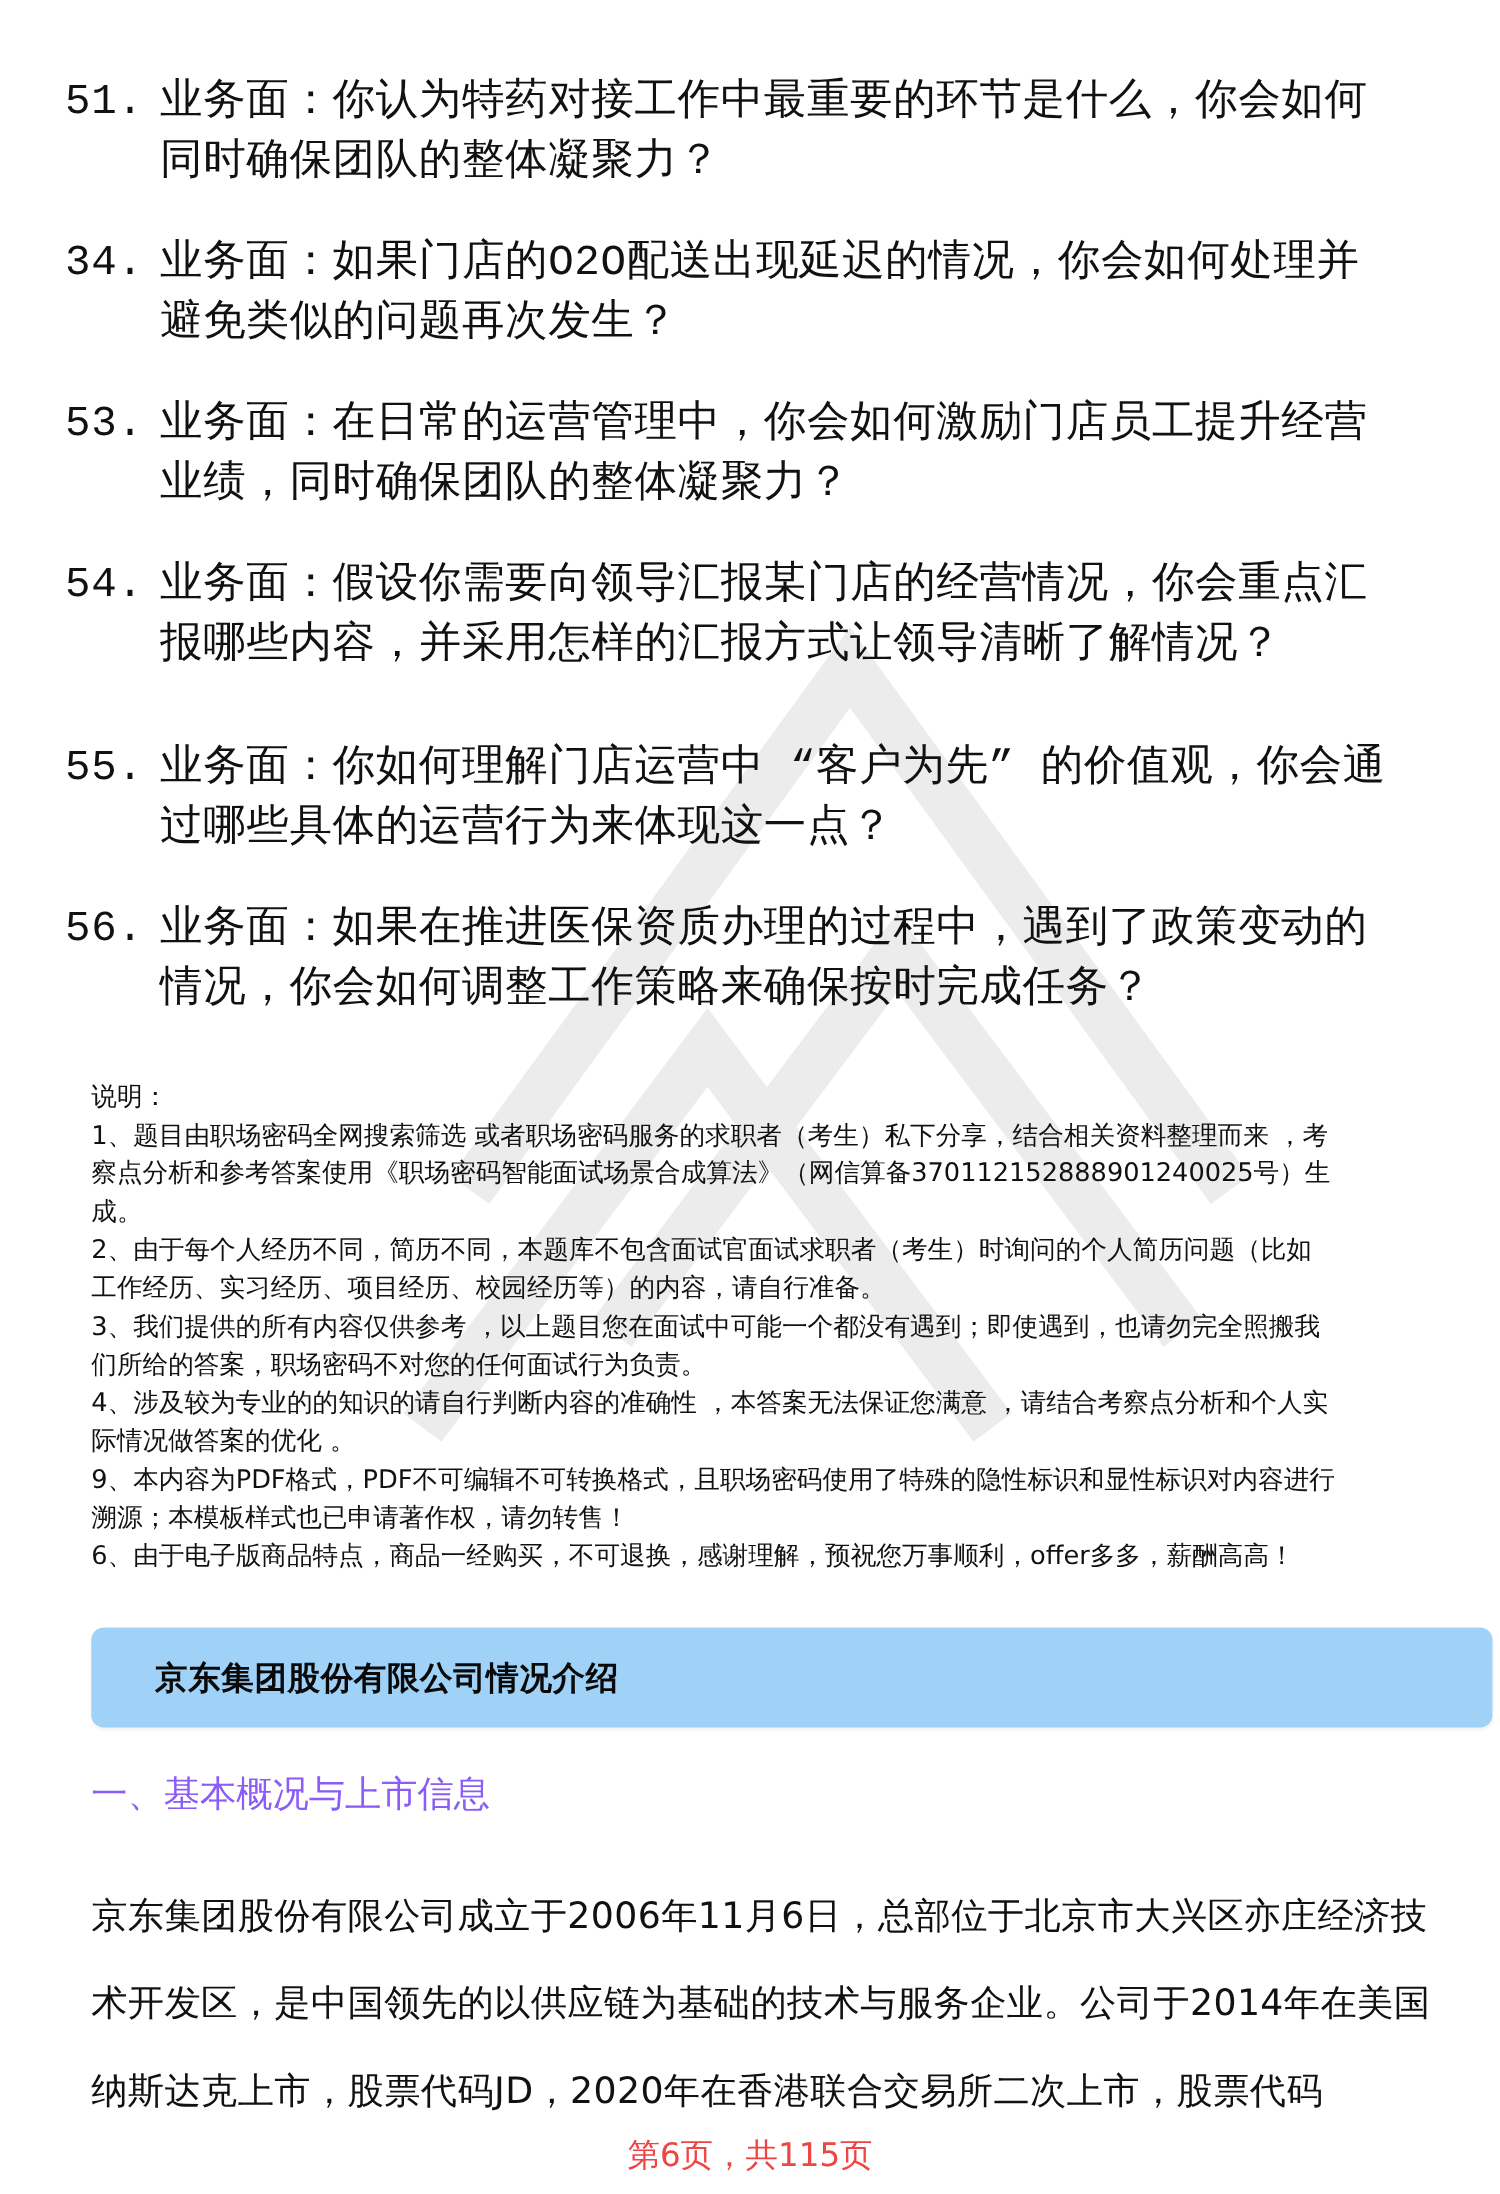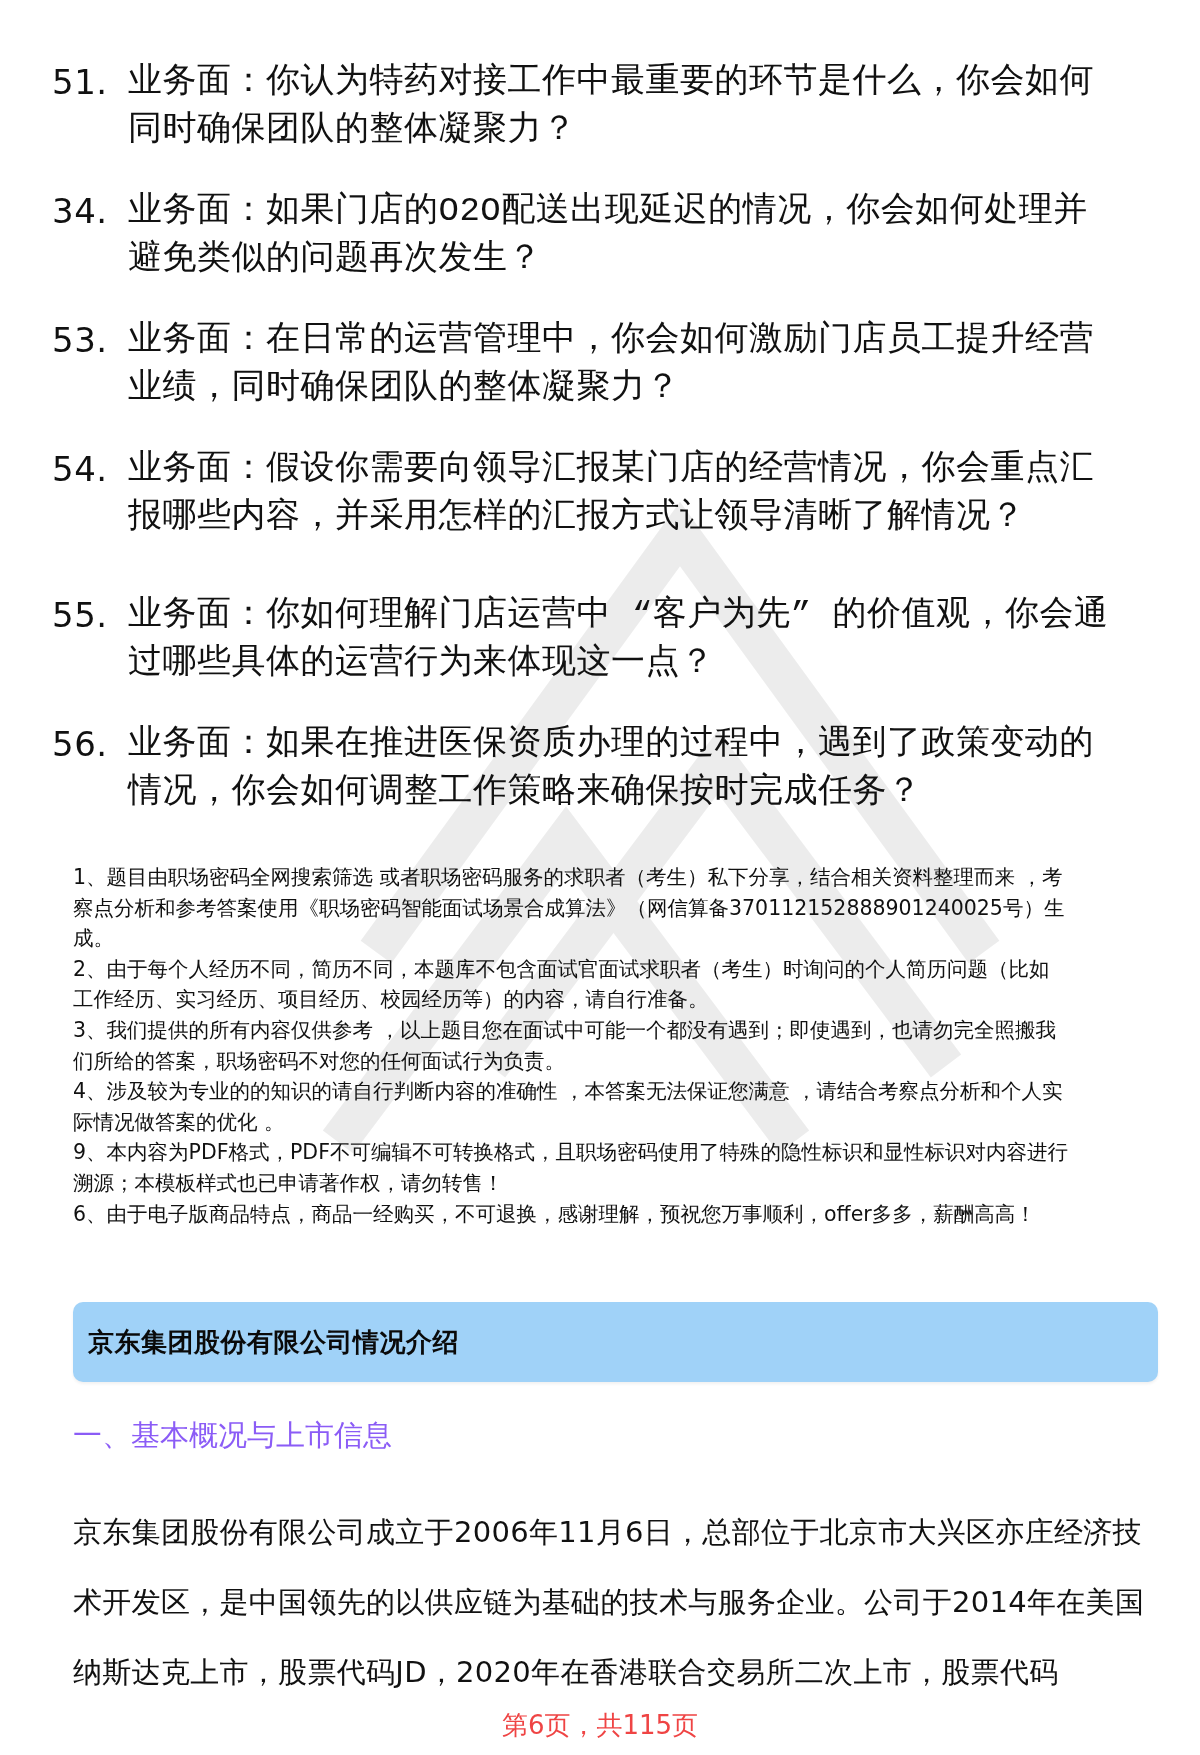--- a/index.html
+++ b/index.html
@@ -10,31 +10,31 @@
     .watermark {
       position: absolute; left: 300px; top: 420px; width: 760px; height: 760px;
       pointer-events: none; opacity: 0.07;
     }
     .questions { position: absolute; left: 52px; top: 58px; width: 1110px; }
     .q {
       display: flex; font-size: 34px; line-height: 48px; letter-spacing: 0.5px;
       margin-bottom: 33px; color: #111;
     }
     .q:nth-child(4) { margin-bottom: 50px; }
-    .q-num { width: 76px; flex: none; }
+    .q-num { width: 76px; flex: none; font-family: Liberation Mono, monospace; }
     .q-text { flex: 1; font-family: Liberation Mono, monospace; }
     .notes {
       position: absolute; left: 73px; top: 862px; width: 1090px;
       font-size: 20.5px; line-height: 30.6px; color: #111;
     }
     .notes p { margin: 0; }
     .section-box {
       position: absolute; left: 73px; top: 1302px; width: 1085px; height: 80px;
       background: #a0d2f8; border-radius: 10px;
-      display: flex; align-items: center; box-shadow: 0 2px 3px rgba(0,0,0,0.06);
+      display: flex; align-items: center; box-shadow: 0 2px 3px rgba(0,0,0,0.06); padding-left: 36px;
     }
     .section-box span {
       margin-left: 15px; font-size: 26px; font-weight: bold; color: #0a0a0a; letter-spacing: 0.5px;
     }
     .subheading {
       position: absolute; left: 73px; top: 1413px; font-size: 29px; line-height: 44px; color: #8b5cf6;
     }
     .para {
       position: absolute; left: 73px; top: 1497px; width: 1090px;
       font-size: 29px; line-height: 70px; color: #111; letter-spacing: 0.3px;
@@ -95,20 +95,21 @@
   <div class="q">
     <span class="q-num">56.</span>
     <div class="q-text">
       <div>业务面：如果在推进医保资质办理的过程中，遇到了政策变动的</div>
       <div>情况，你会如何调整工作策略来确保按时完成任务？</div>
     </div>
   </div>
 </div>
 
 <div class="notes">
+  <p>说明：</p>
   <p>1、题目由职场密码全网搜索筛选 或者职场密码服务的求职者（考生）私下分享，结合相关资料整理而来 ，考</p>
   <p>察点分析和参考答案使用《职场密码智能面试场景合成算法》（网信算备370112152888901240025号）生</p>
   <p>成。</p>
   <p>2、由于每个人经历不同，简历不同，本题库不包含面试官面试求职者（考生）时询问的个人简历问题（比如</p>
   <p>工作经历、实习经历、项目经历、校园经历等）的内容，请自行准备。</p>
   <p>3、我们提供的所有内容仅供参考 ，以上题目您在面试中可能一个都没有遇到；即使遇到，也请勿完全照搬我</p>
   <p>们所给的答案，职场密码不对您的任何面试行为负责。</p>
   <p>4、涉及较为专业的的知识的请自行判断内容的准确性 ，本答案无法保证您满意 ，请结合考察点分析和个人实</p>
   <p>际情况做答案的优化 。</p>
   <p>9、本内容为PDF格式，PDF不可编辑不可转换格式，且职场密码使用了特殊的隐性标识和显性标识对内容进行</p>

